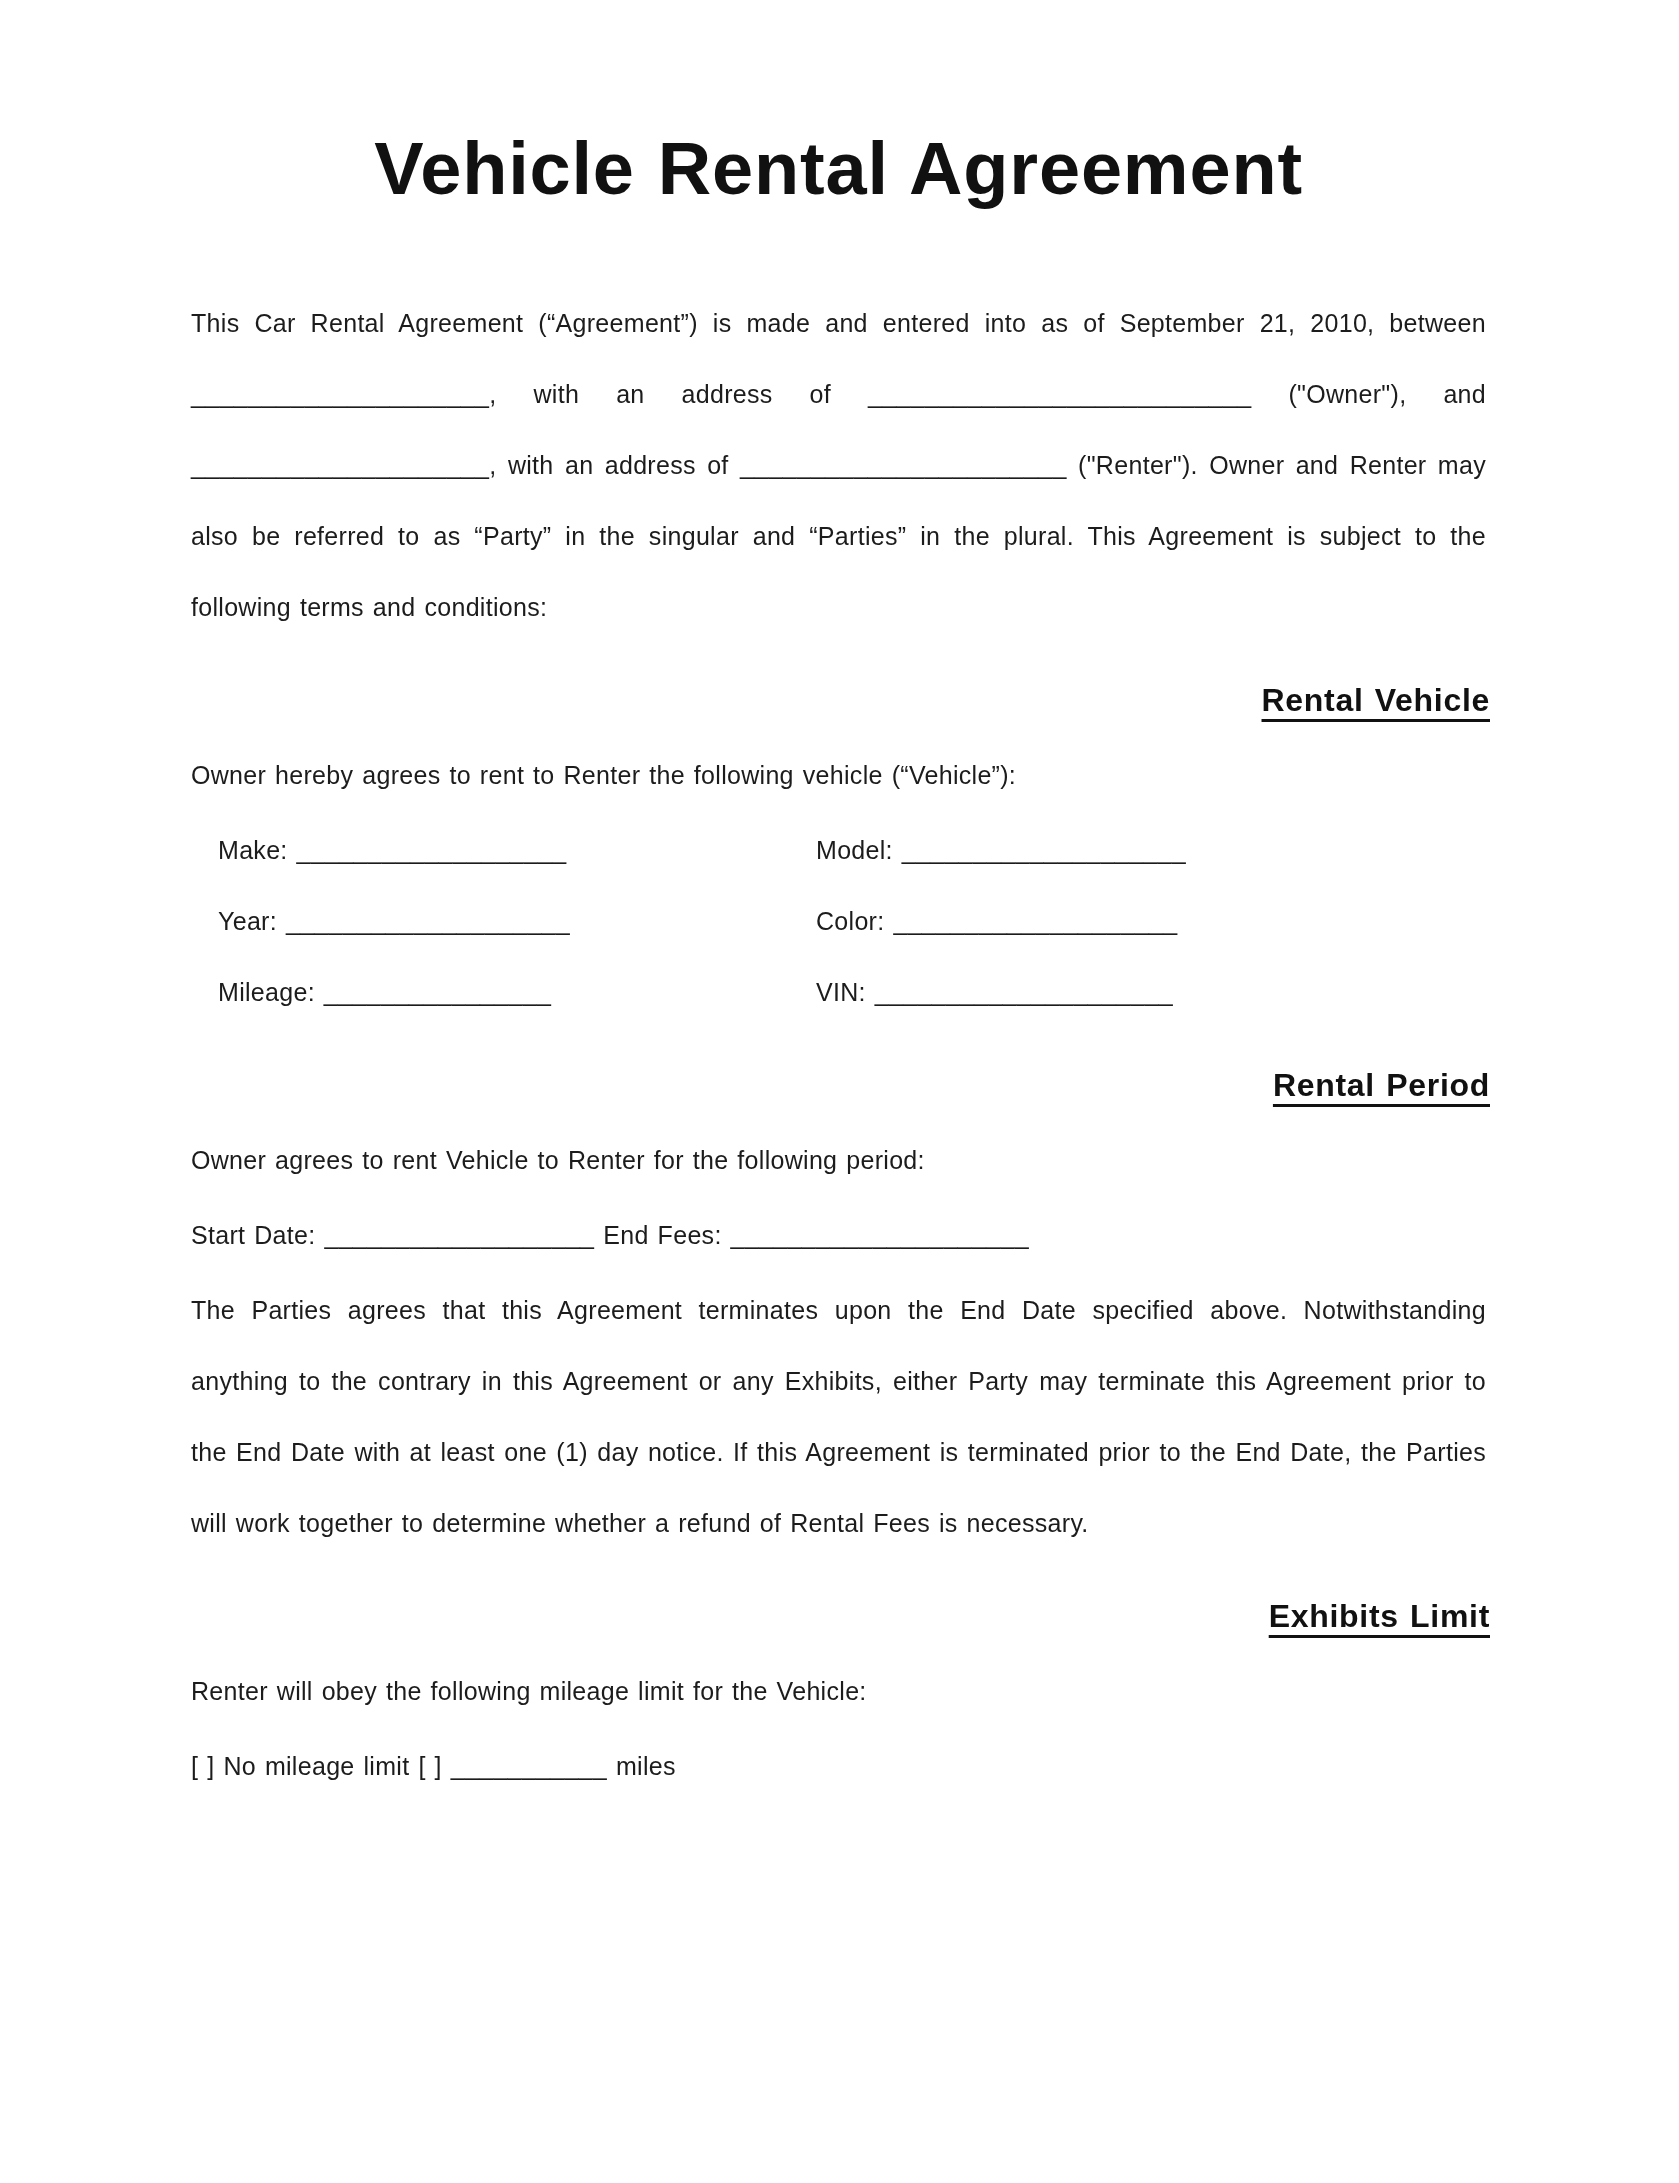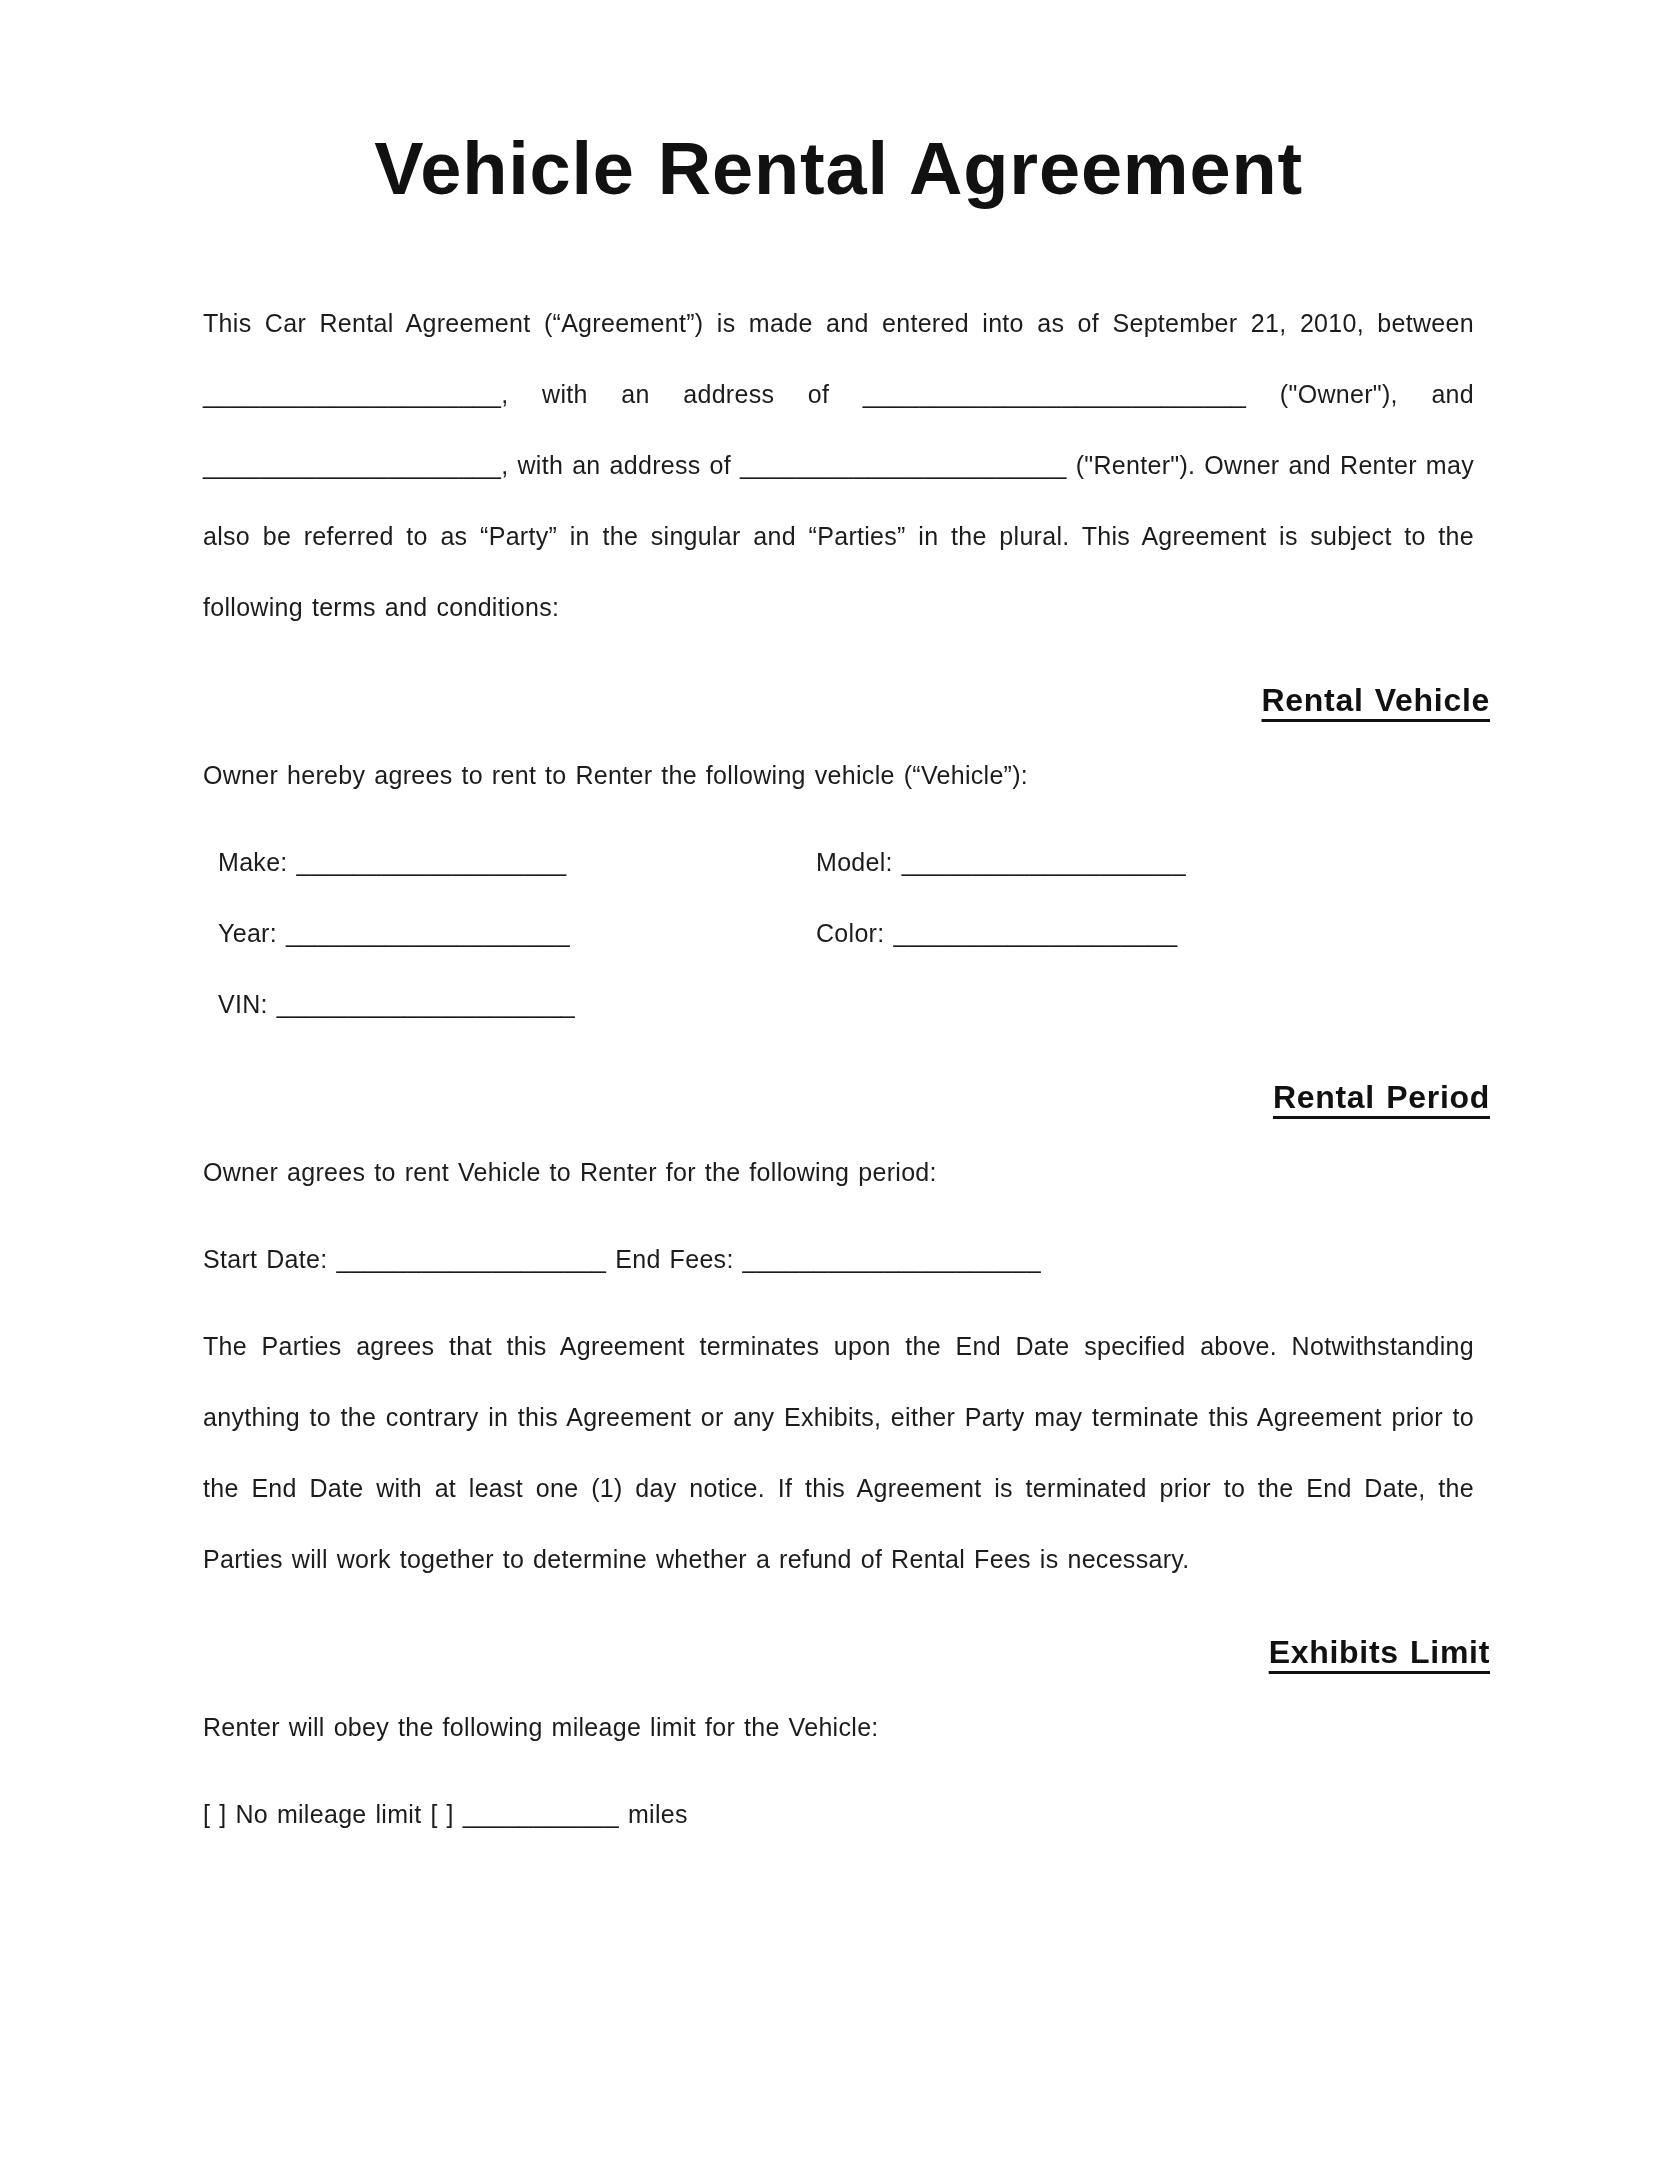--- a/index.html
+++ b/index.html
@@ -24,21 +24,21 @@
   .title {
     font-size: 74px;
     font-weight: 600;
     text-align: center;
     margin: 0 0 77px 0;
     letter-spacing: 0.8px;
     color: #111111;
     line-height: 1.15;
   }
   .para {
-    margin: 16px;
+    margin: 4px;
     line-height: 71px;
   }
   .justify {
     text-align: justify;
   }
   .heading {
     font-size: 32px;
     font-weight: 700;
     color: #111111;
     margin: 37px 0 18.5px 0;
@@ -83,20 +83,24 @@
       </p>
       <p class="field">
         <span>Year:</span>
         <span class="blank">____________________</span>
       </p>
       <p class="field">
         <span>Color:</span>
         <span class="blank">____________________</span>
       </p>
       <p class="field">
+        <span>Mileage:</span>
+        <span class="blank">________________</span>
+      </p>
+      <p class="field">
         <span>VIN:</span>
         <span class="blank">_____________________</span>
       </p>
     </div>
   </section>
 
   <section>
     <h2 class="heading">Rental Period</h2>
 
     <p class="para">Owner agrees to rent Vehicle to Renter for the following period:</p>

